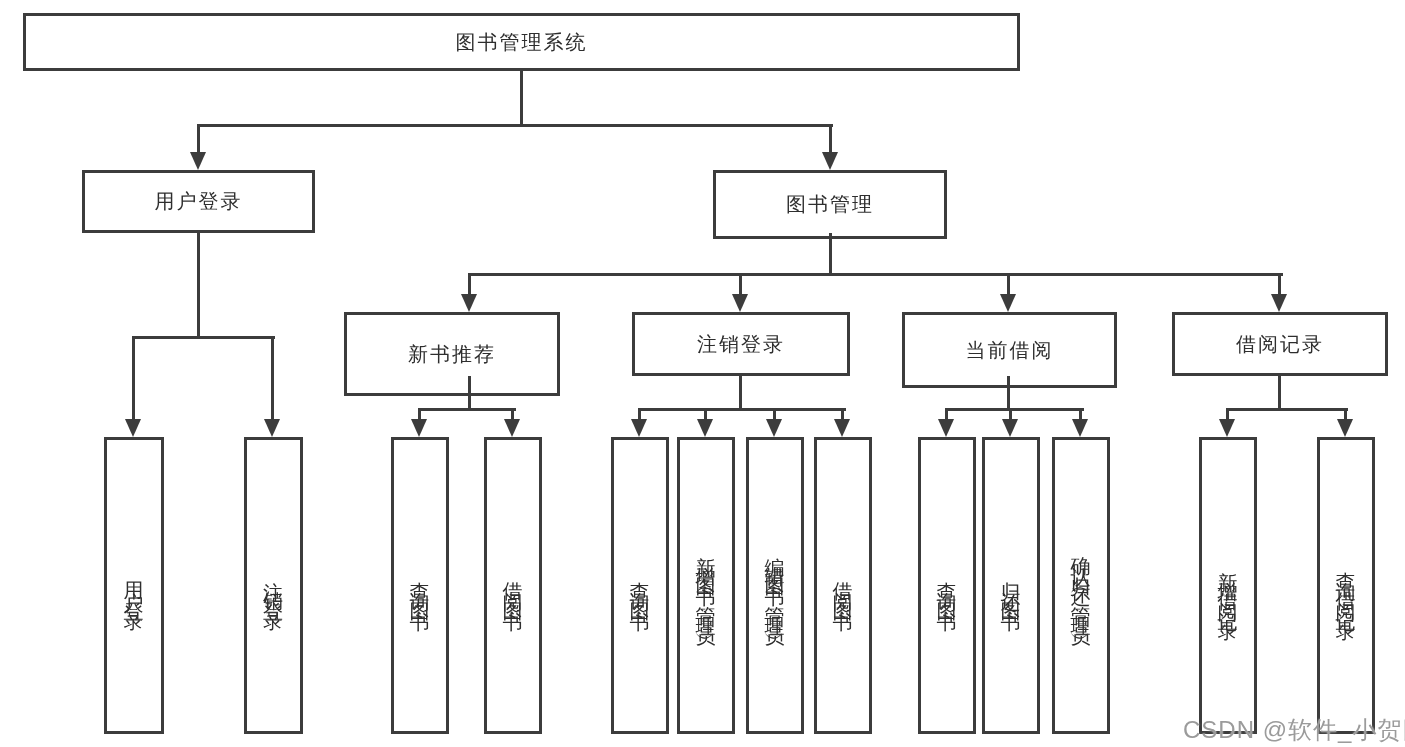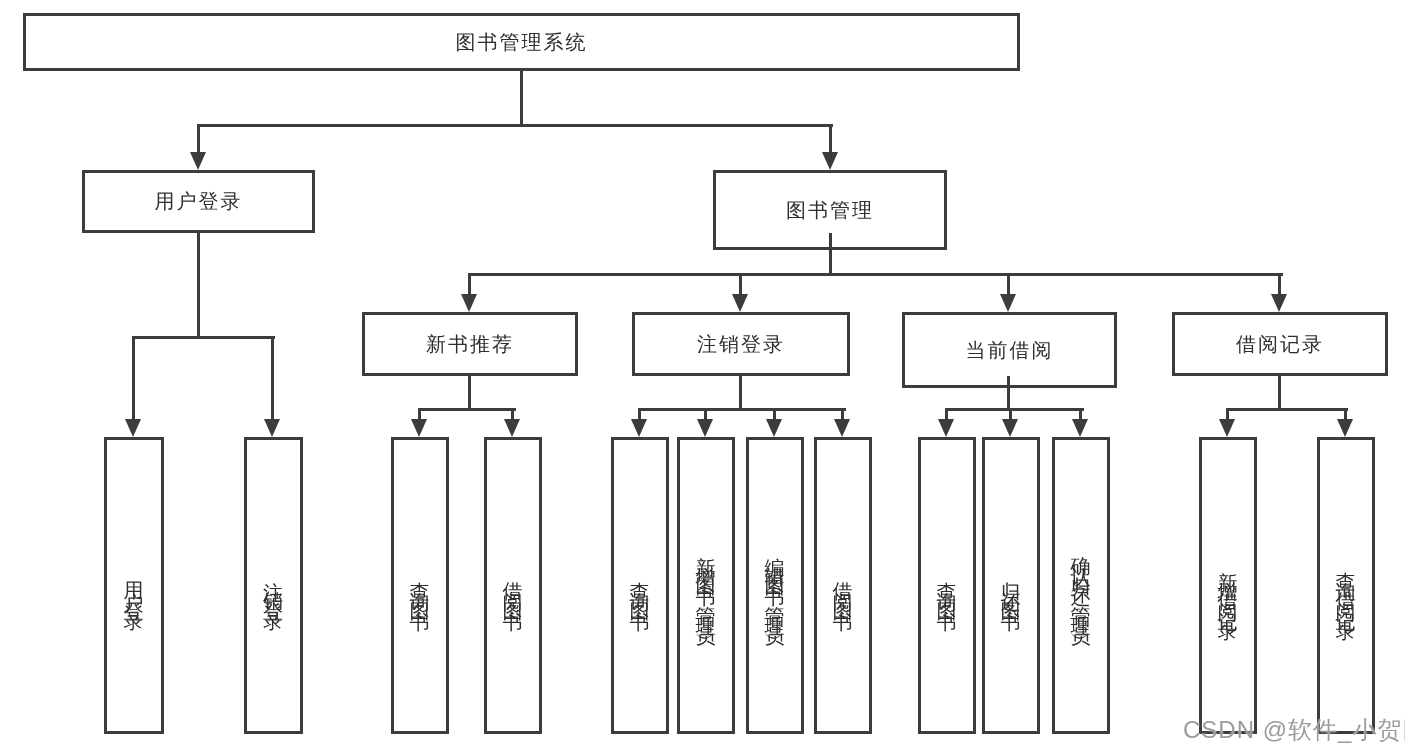--- a/index.html
+++ b/index.html
@@ -61,25 +61,25 @@
 <div id="canvas">
 
   <div class="node" style="left:23px;top:13px;width:997px;height:58px;">
     <span class="hlabel">图书管理系统</span>
   </div>
 
   <div class="node" style="left:82px;top:170px;width:233px;height:63px;">
     <span class="hlabel">用户登录</span>
   </div>
 
-  <div class="node" style="left:713px;top:170px;width:234px;height:80px;">
+  <div class="node" style="left:713px;top:170px;width:234px;height:69px;">
     <span class="hlabel">图书管理</span>
   </div>
 
-  <div class="node" style="left:362px;top:312px;width:216px;height:64px;">
+  <div class="node" style="left:344px;top:312px;width:216px;height:84px;">
     <span class="hlabel">新书推荐</span>
   </div>
 
   <div class="node" style="left:632px;top:312px;width:218px;height:64px;">
     <span class="hlabel">注销登录</span>
   </div>
 
   <div class="node" style="left:902px;top:312px;width:215px;height:76px;">
     <span class="hlabel">当前借阅</span>
   </div>

